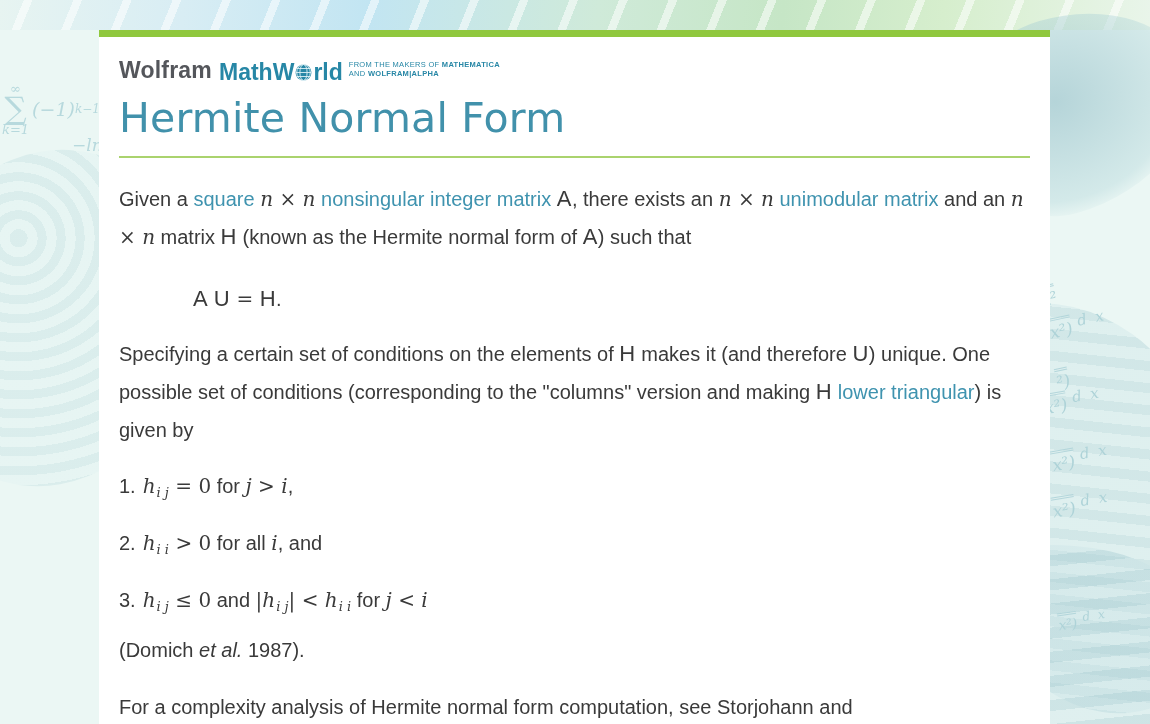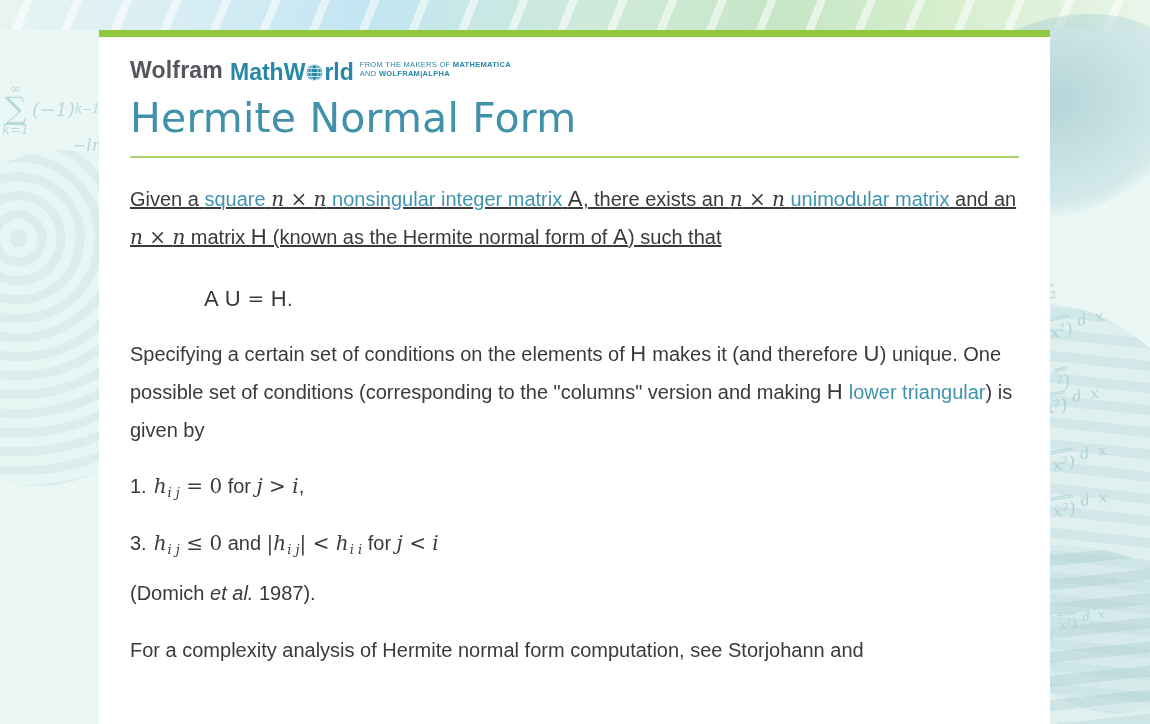--- a/index.html
+++ b/index.html
@@ -65,35 +65,35 @@
   .frag-4{left:1012px;top:391px;transform:rotate(-10deg);}
   .frag-5{left:1032px;top:447px;transform:rotate(-10deg);}
   .frag-6{left:1052px;top:492px;transform:rotate(-9deg);}
   .frag-7{left:1058px;top:610px;transform:rotate(-8deg);font-size:13px;}
   .frag-7 .sq{font-size:14px;}
   .frag-7 .dx{font-size:12px;vertical-align:6px;}
   
   .card{
     position:absolute;left:99px;top:30px;width:951px;height:694px;z-index:2;
     background:#ffffff;border-top:7px solid #90c83e;box-sizing:border-box;
-    padding:0 31px;
+    padding:0 20px;
   }
   .logo-row{margin-top:20px;display:flex;align-items:flex-start;cursor:pointer;}
   .logo-wolfram{font-size:23px;font-weight:600;color:#54565b;letter-spacing:.2px;}
   .logo-mathworld{font-size:23px;font-weight:600;color:#2787a6;margin-left:7px;display:flex;align-items:center;}
   .globe{margin:3px 1px 0 1px;display:inline-block;}
   .logo-tagline{margin-left:6px;margin-top:3px;font-size:7.5px;line-height:9px;color:#2787a6;letter-spacing:.3px;}
   .logo-tagline b{font-weight:700;}
   .page-title{
     font-family:"DejaVu Sans",sans-serif;font-weight:400;
     font-size:41px;line-height:49px;color:#4191ab;margin-top:7px;letter-spacing:.2px;
   }
   .rule{border:none;border-top:2px solid #aad36e;margin:13px 0 0 0;}
   .para{font-size:20px;line-height:38px;color:#3a3a3a;}
-  .p1{margin-top:22px;text-decoration:underline;}
+  .p1{margin-top:22px;}
   .equation{margin-top:25px;padding-left:74px;font-size:20px;line-height:36px;color:#3a3a3a;}
   .p2{margin-top:18px;}
   .mlist{margin-top:18px;}
   .litem{line-height:38px;font-size:20px;color:#3a3a3a;margin-top:19px;}
   .litem:first-child{margin-top:0;}
   .lnum{margin-right:7px;}
   .citation{margin-top:12px;font-size:20px;line-height:38px;color:#3a3a3a;}
   .p3{margin-top:19px;}
   
   .link{color:#3f93af;cursor:pointer;}
@@ -164,20 +164,23 @@
 
   <div class="equation"><span class="mat">A</span><span class="txt"> </span><span class="mat">U</span><span class="mrom"> = </span><span class="mat">H</span><span class="txt">.</span></div>
 
   <div class="para p2"><span class="txt">Specifying a certain set of conditions on the elements of </span><span class="mat">H</span><span class="txt"> makes it (and therefore </span><span class="mat">U</span><span class="txt">) unique. One possible set of conditions (corresponding to the "columns" version and making </span><span class="mat">H</span><span class="txt"> </span><span class="link">lower triangular</span><span class="txt">) is given by</span></div>
 
   <div class="mlist">
     <div class="litem">
       <span class="lnum">1.</span><span><span class="mvar">h<sub class="msub">i j</sub></span><span class="mrom"> = 0</span><span class="txt"> for </span><span class="mvar">j</span><span class="mrom"> &gt; </span><span class="mvar">i</span><span class="txt">,</span></span>
     </div>
     <div class="litem">
+      <span class="lnum">2.</span><span><span class="mvar">h<sub class="msub">i i</sub></span><span class="mrom"> &gt; 0</span><span class="txt"> for all </span><span class="mvar">i</span><span class="txt">, and</span></span>
+    </div>
+    <div class="litem">
       <span class="lnum">3.</span><span><span class="mvar">h<sub class="msub">i j</sub></span><span class="mrom"> ≤ 0</span><span class="txt"> and </span><span class="mrom">|</span><span class="mvar">h<sub class="msub">i j</sub></span><span class="mrom">|</span><span class="mrom"> &lt; </span><span class="mvar">h<sub class="msub">i i</sub></span><span class="txt"> for </span><span class="mvar">j</span><span class="mrom"> &lt; </span><span class="mvar">i</span></span>
     </div>
   </div>
 
   <div class="citation"><span class="txt">(Domich </span><span class="ital">et al.</span><span class="txt"> 1987).</span></div>
 
   <div class="para p3"><span class="txt">For a complexity analysis of Hermite normal form computation, see Storjohann and</span></div>
 
 </div>
 

